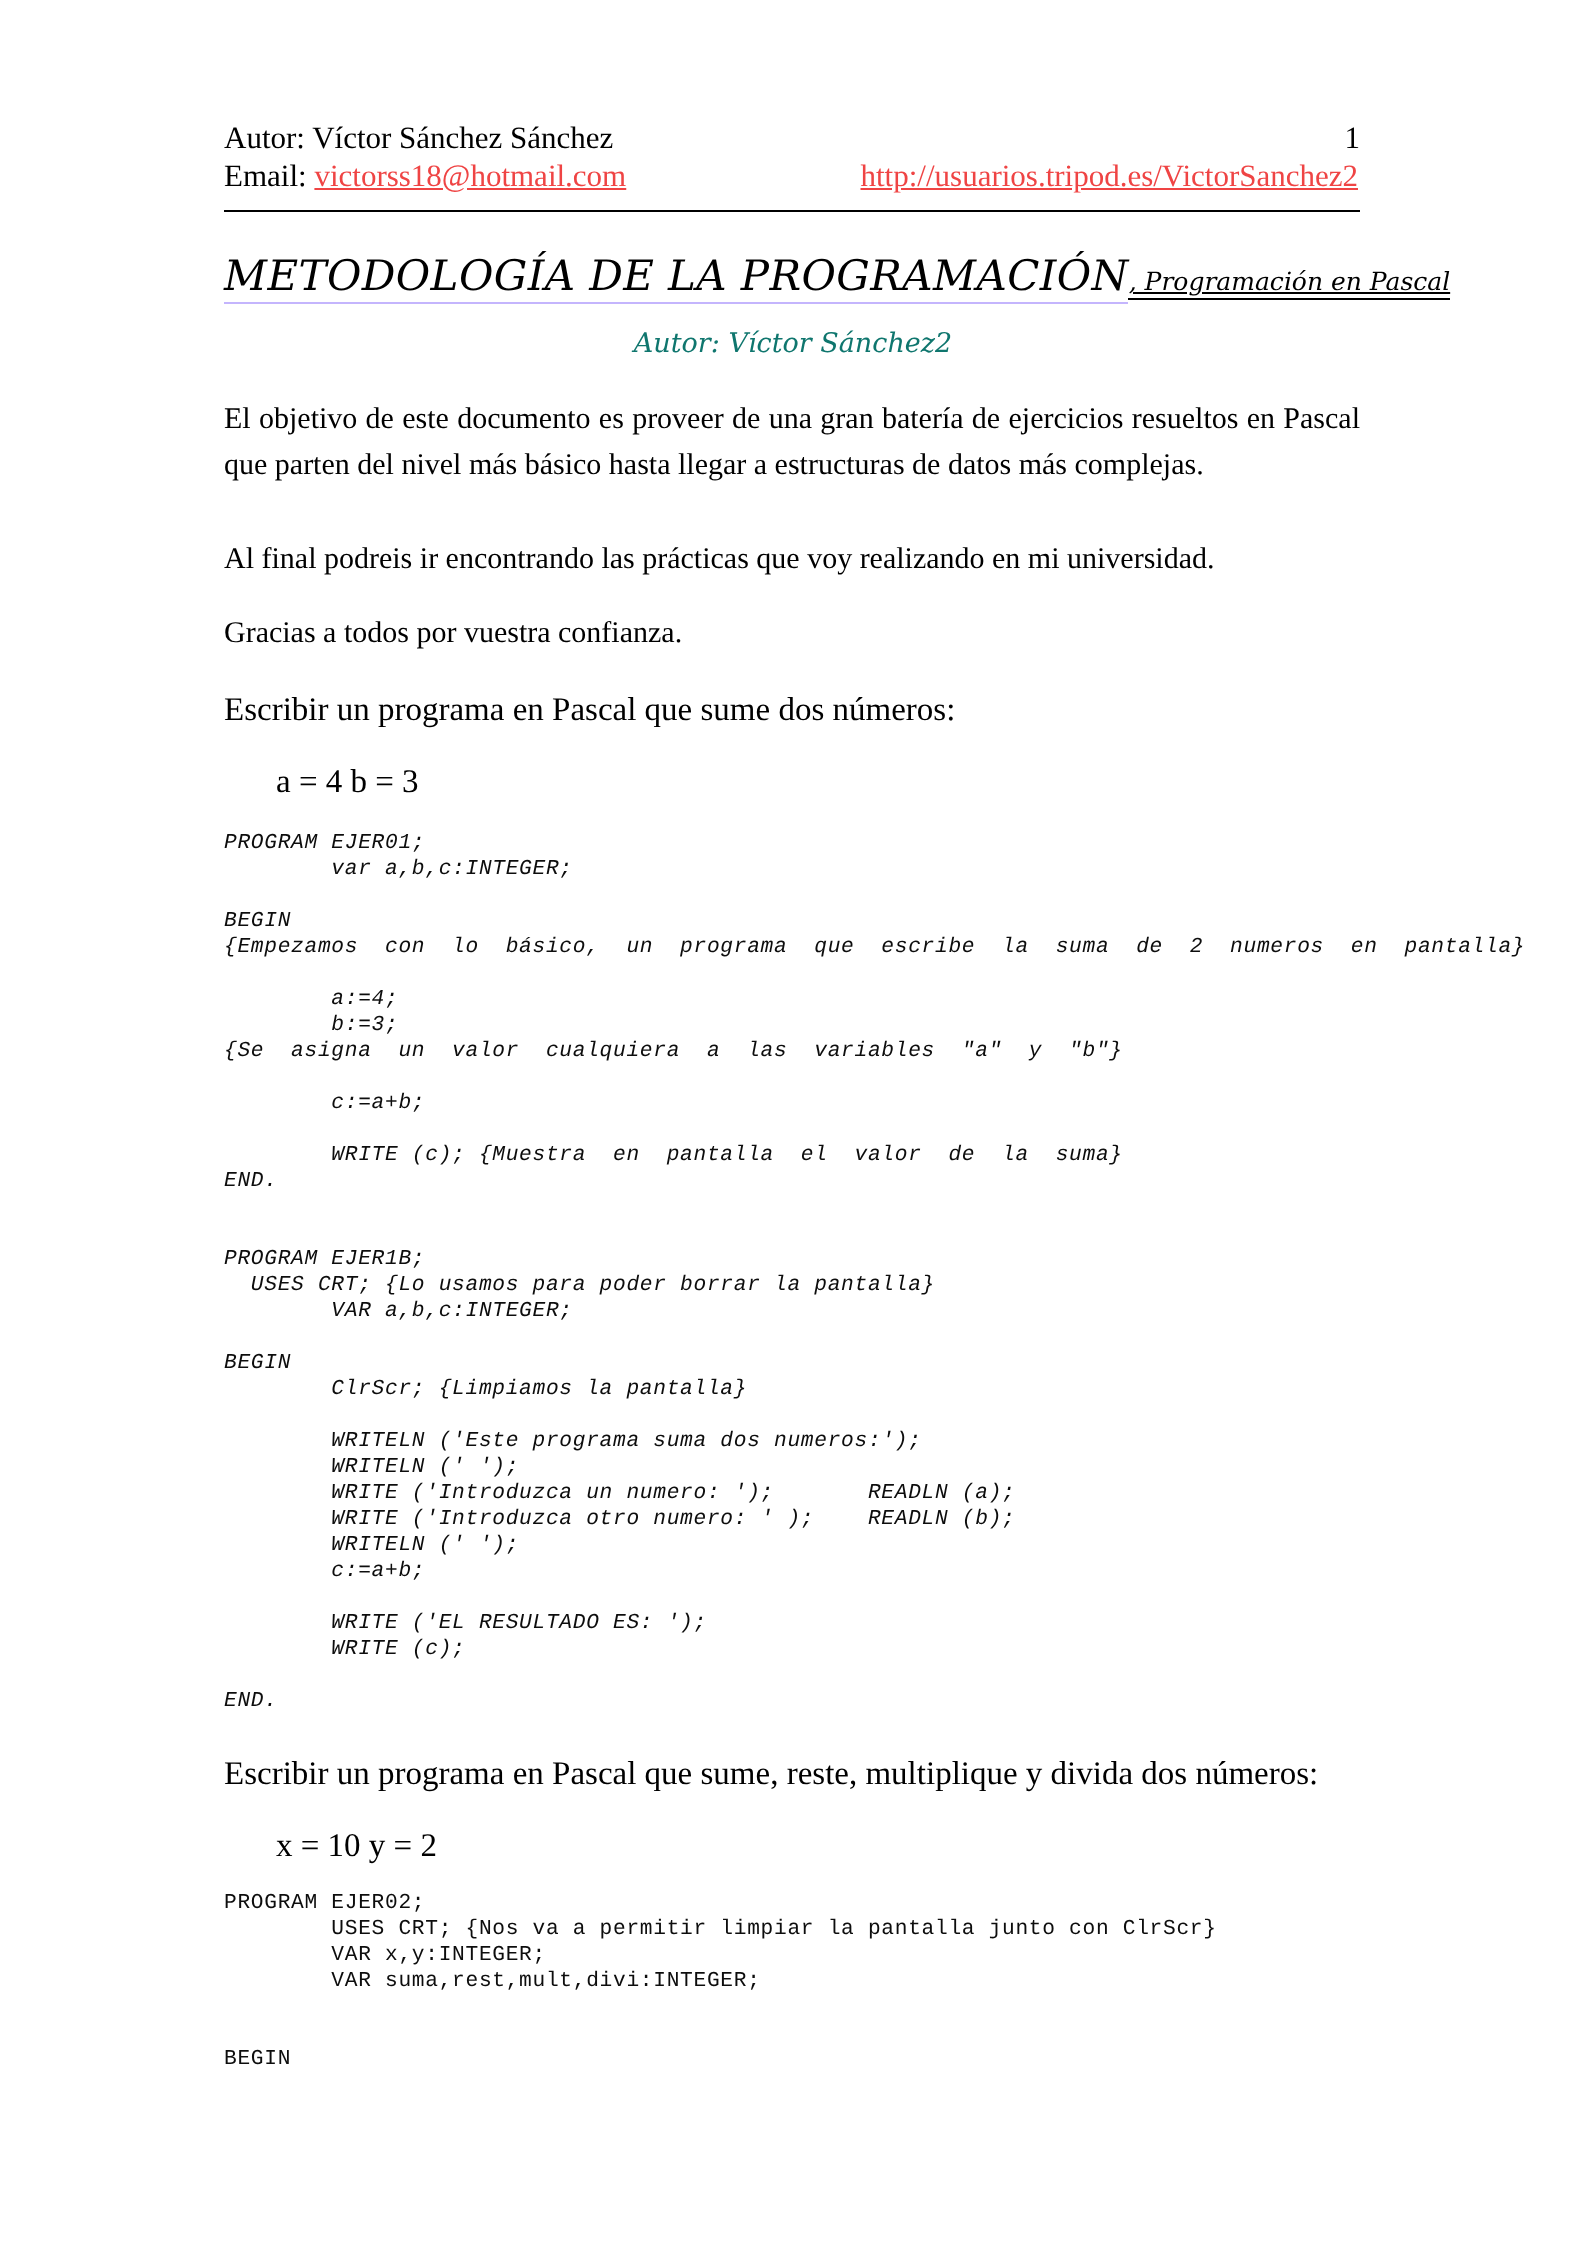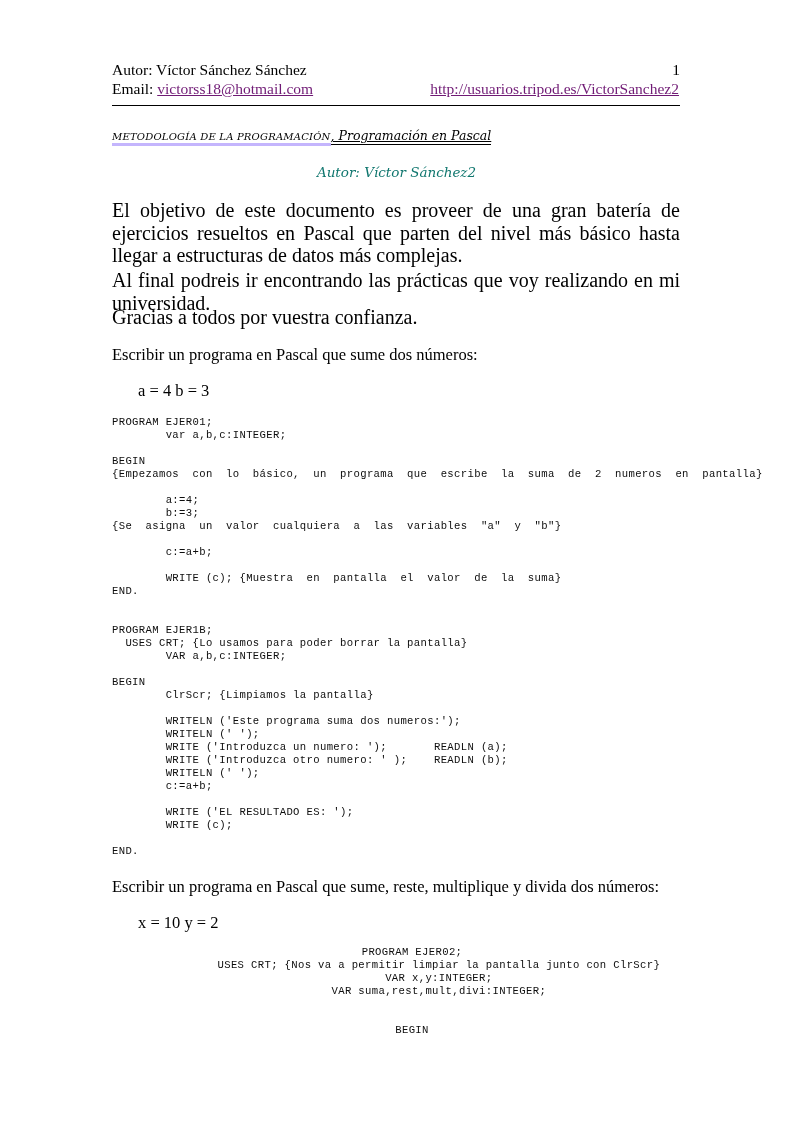--- a/index.html
+++ b/index.html
@@ -44,21 +44,21 @@
   .hdr-row2 {
     display: flex;
     align-items: baseline;
     font-size: 15.5px;
     line-height: 19px;
     white-space: nowrap;
     justify-content: center;
   }
   .hdr-label { flex: 0 0 auto; }
   .link {
-    color: #701a75;
+    color: #ef4444;
     text-decoration: underline;
     text-underline-offset: 1px;
   }
   .hdr-url-wrap {
     margin-left: auto;
     padding-right: 1px;
   }
   .hdr-rule {
     position: absolute;
     left: 112px;
@@ -71,23 +71,23 @@
   
   .doc-title {
     position: absolute;
     left: 112px;
     top: 110px;
     white-space: nowrap;
   }
   .doc-title .t-main {
     font-family: "DejaVu Serif", "Liberation Serif", serif;
     font-style: italic;
-    font-size: 10px;
+    font-size: 21px;
     letter-spacing: 0.2px;
-    border-bottom: 3px solid #c4b5fd;
+    border-bottom: 1px solid #c4b5fd;
     padding-bottom: 1px;
   }
   .doc-title .t-sub {
     font-family: "DejaVu Serif", "Liberation Serif", serif;
     font-style: italic;
     font-size: 12.5px;
     border-bottom: 1px solid #000;
     padding-bottom: 1px;
     text-decoration: underline;
   }
@@ -102,21 +102,21 @@
     font-style: italic;
     font-size: 13.5px;
     color: #0f766e;
   }
 
   
   .body-block {
     position: absolute;
     left: 112px;
     width: 568px;
-    font-size: 20px;
+    font-size: 15px;
     line-height: 22.5px;
     text-align: justify;
   }
   .body-block.p1 { top: 183px; }
   .body-block.p2 { top: 253px; }
   .body-block.p3 { top: 290px; }
 
   .ex-head {
     position: absolute;
     left: 112px;
@@ -143,22 +143,22 @@
     position: absolute;
     left: 112px;
     width: 600px;
     font-family: "Liberation Mono", "DejaVu Sans Mono", monospace;
     font-size: 10.6px;
     line-height: 13.0px;
     white-space: pre;
     color: #0d0d0d;
     letter-spacing: 0.35px;
   }
-  .code.c1 { top: 400px; }
-  .code.c3 { top: 930px; text-align: center; }
+  .code.c1 { top: 400px; font-style: italic; }
+  .code.c3 { top: 930px; }
 
   .code .cmt-justify {
     display: block;
     white-space: pre;
   }
 </style>
 </head>
 <body>
 
 <div class="page">

